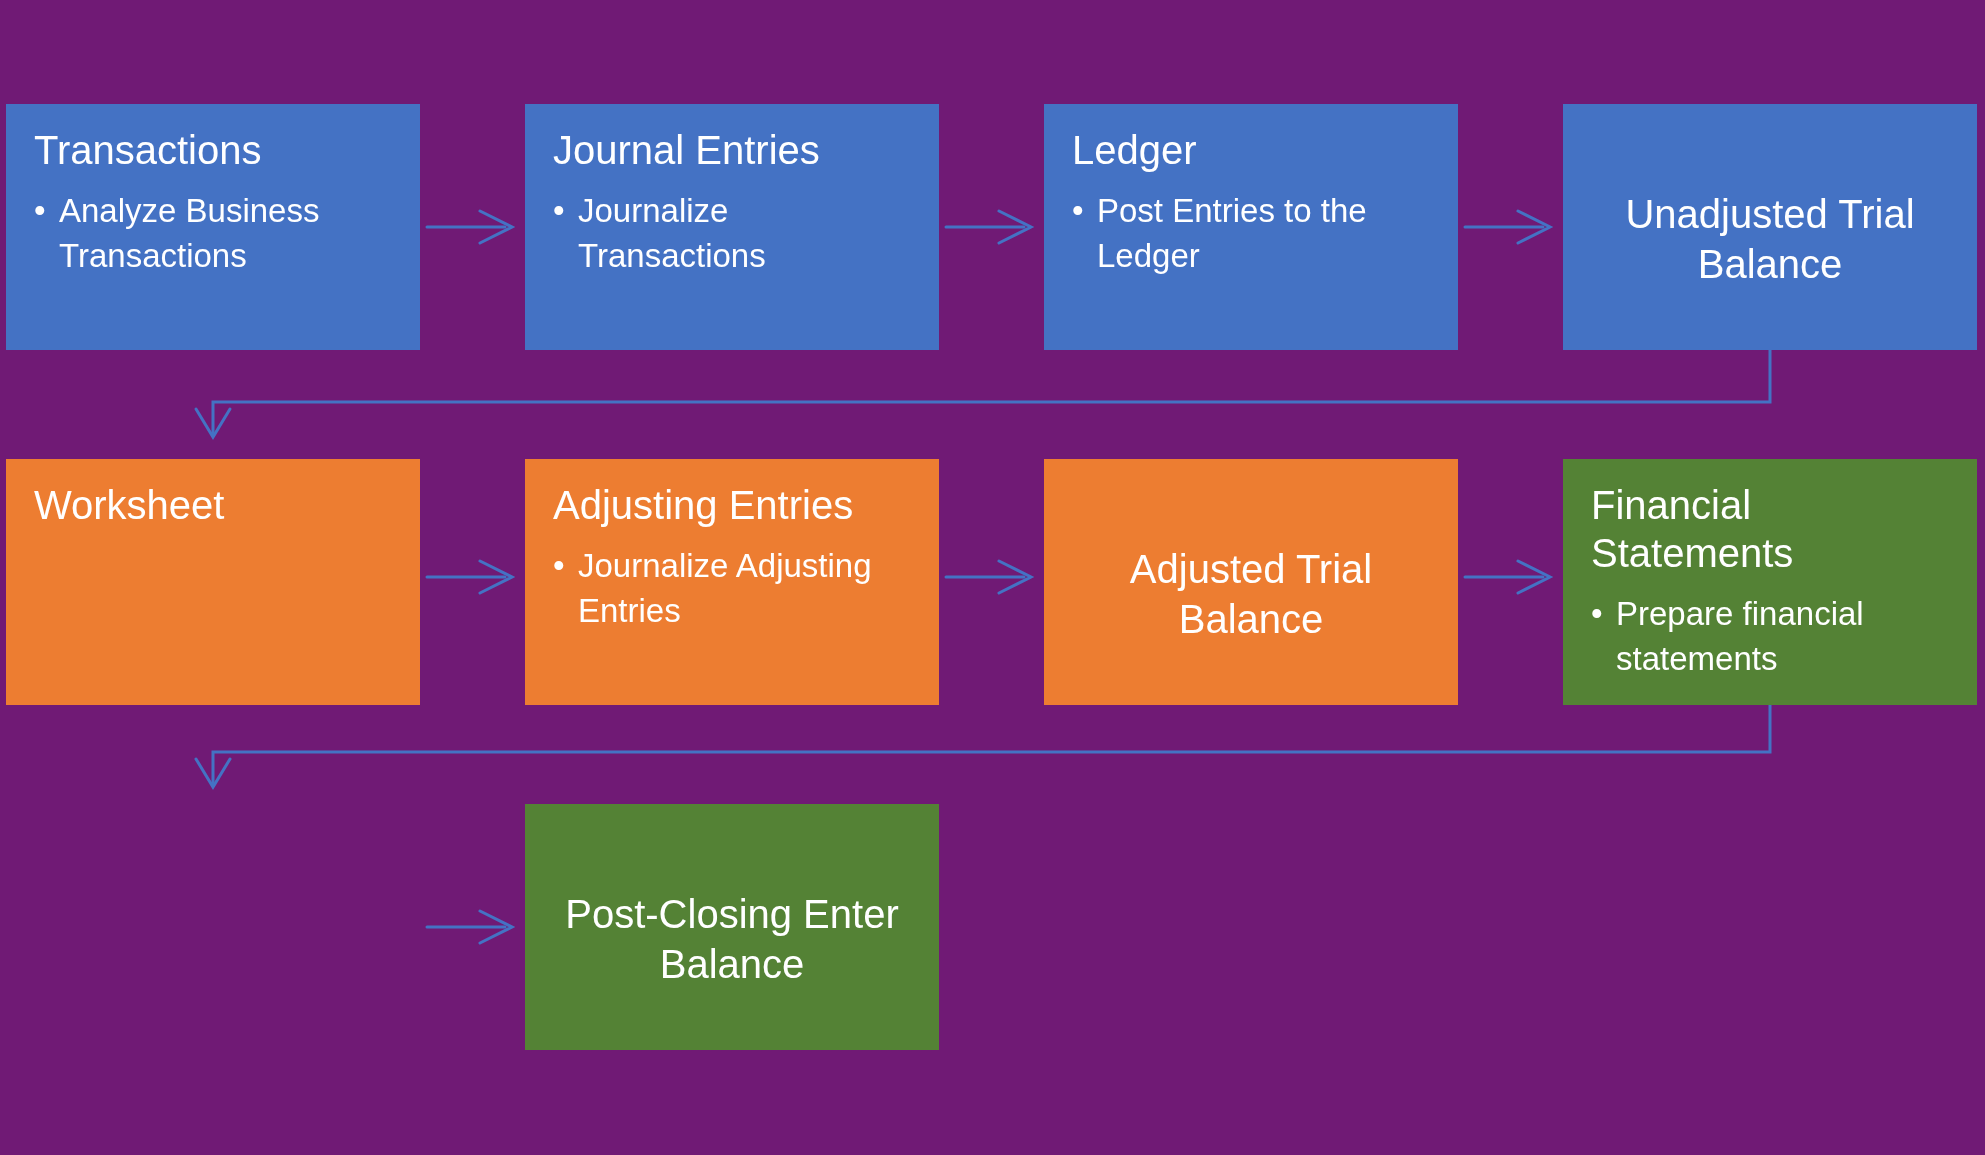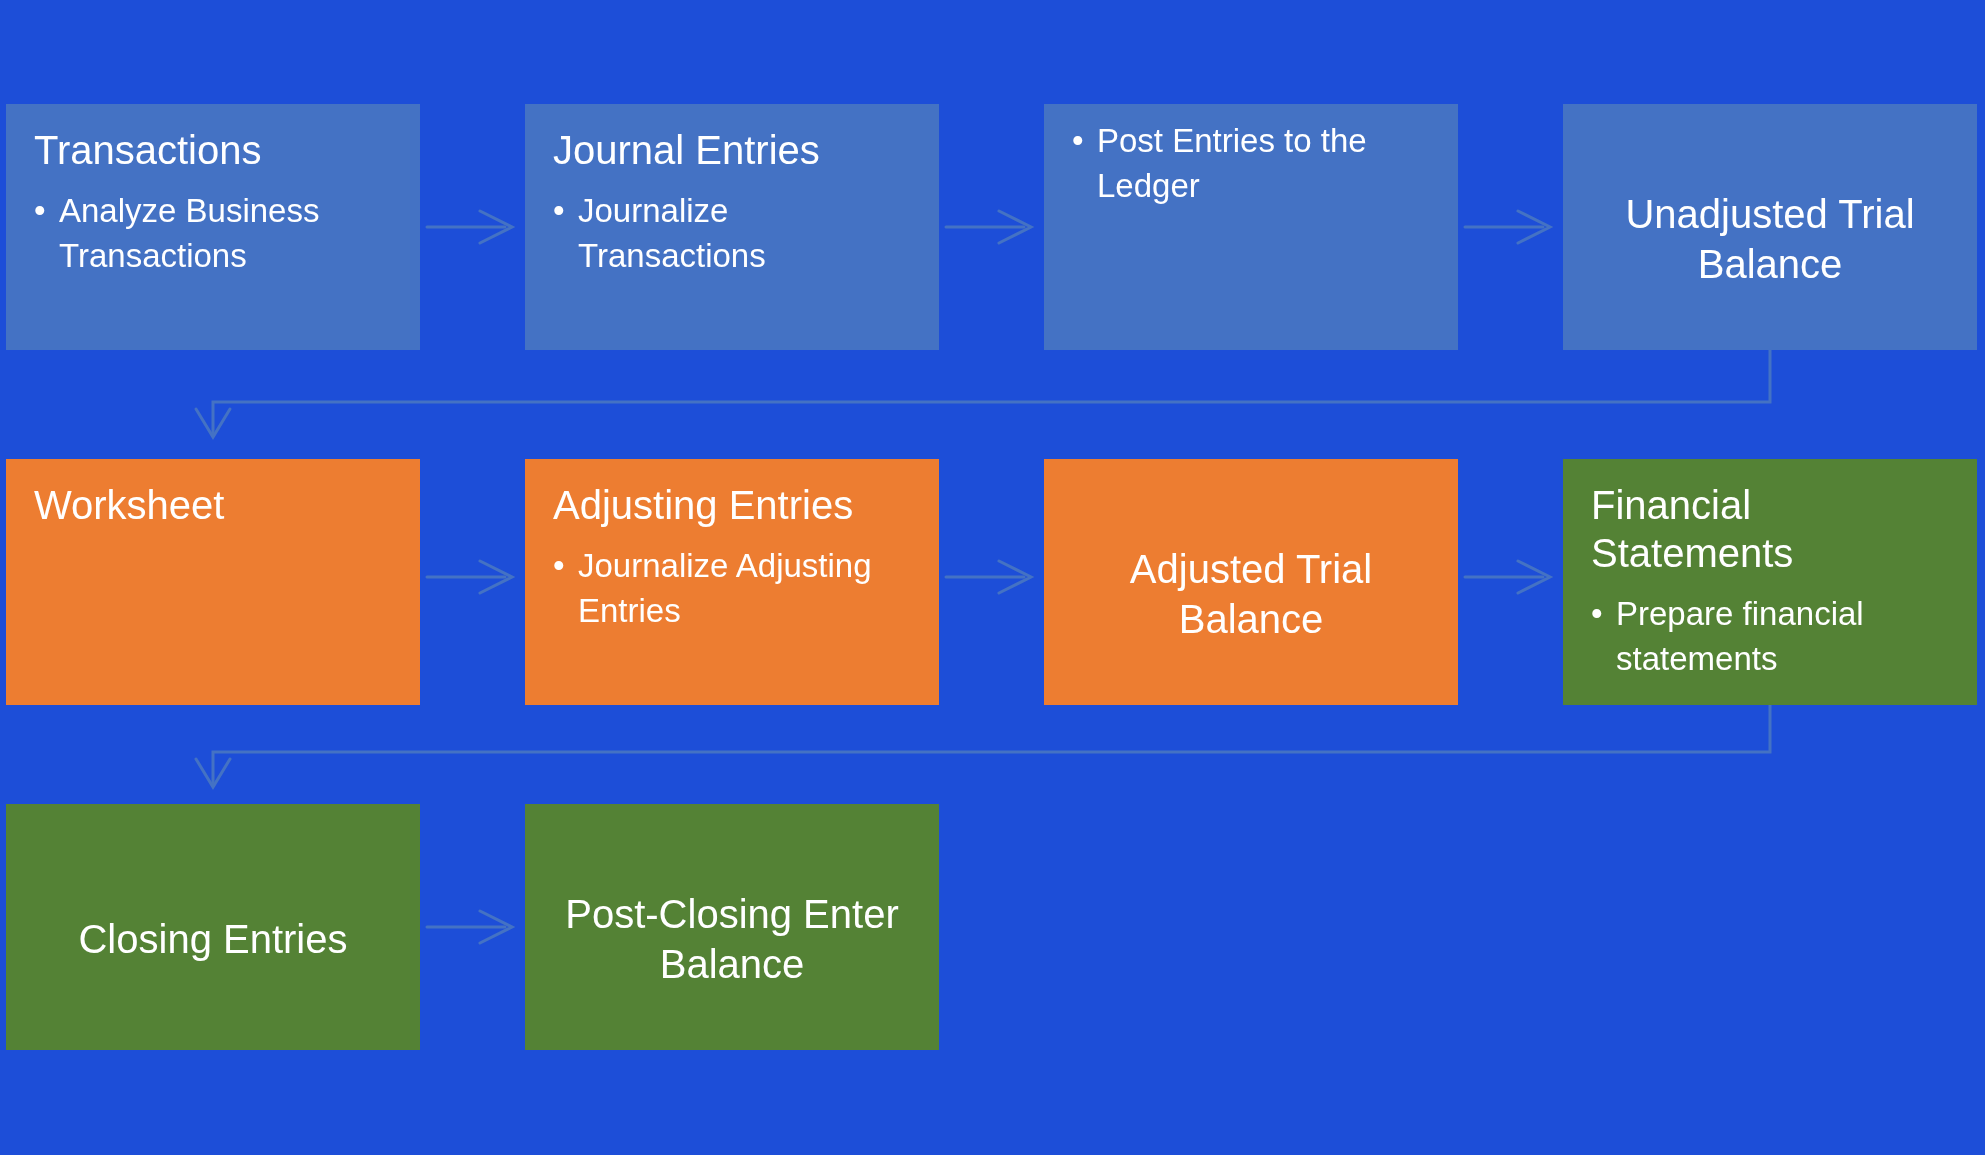--- a/index.html
+++ b/index.html
@@ -4,21 +4,21 @@
 <style>
   html, body {
     margin: 0;
     padding: 0;
     background: #ffffff;
   }
   .canvas {
     position: relative;
     width: 1985px;
     height: 1155px;
-    background: #1d4ed8;
+    background: #701a75;
     font-family: "Liberation Sans", "DejaVu Sans", sans-serif;
     overflow: hidden;
   }
   .connector-layer {
     position: absolute;
     left: 0;
     top: 0;
     width: 1985px;
     height: 1155px;
   }
@@ -140,20 +140,21 @@
   </div>
 
   <div class="box fill-blue r1 c2">
     <div class="box-title">Journal Entries</div>
     <ul class="box-bullets">
       <li>Journalize Transactions</li>
     </ul>
   </div>
 
   <div class="box fill-blue r1 c3">
+    <div class="box-title">Ledger</div>
     <ul class="box-bullets">
       <li>Post Entries to the Ledger</li>
     </ul>
   </div>
 
   <div class="box fill-blue r1 c4 centered">
     <div class="box-title">Unadjusted Trial Balance</div>
   </div>
 
   <div class="box fill-orange r2 c1">
@@ -171,21 +172,18 @@
     <div class="box-title">Adjusted Trial Balance</div>
   </div>
 
   <div class="box fill-green r2 c4">
     <div class="box-title">Financial Statements</div>
     <ul class="box-bullets">
       <li>Prepare financial statements</li>
     </ul>
   </div>
 
-  <div class="box fill-green r3 c1 centered">
-    <div class="box-title">Closing Entries</div>
-  </div>
 
   <div class="box fill-green r3 c2 centered">
     <div class="box-title">Post-Closing Enter Balance</div>
   </div>
 
 </div>
 
 </body></html>

